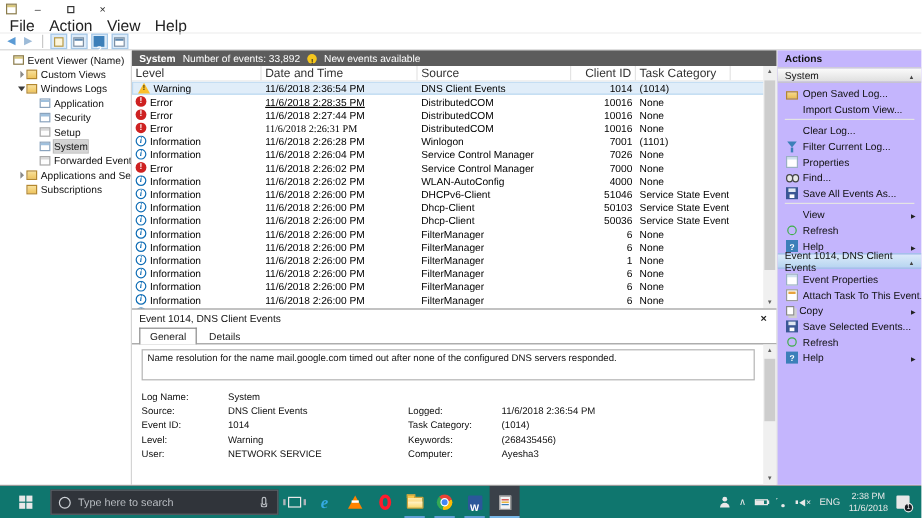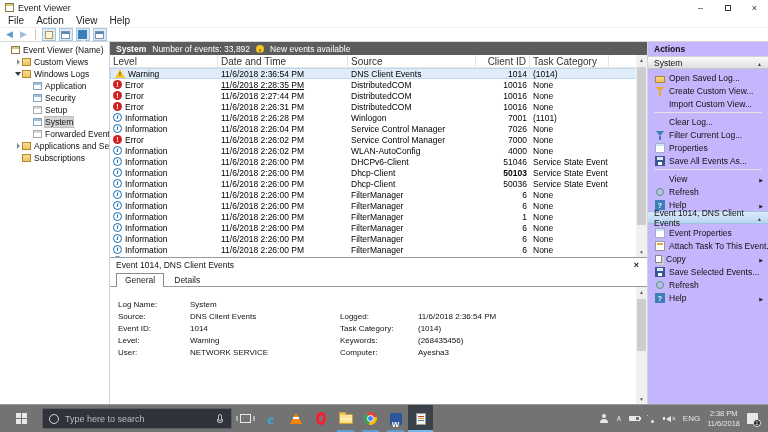--- a/index.html
+++ b/index.html
@@ -8,21 +8,21 @@
 
   
   .window{position:absolute;top:0;left:0;right:0;bottom:27px;display:flex;flex-direction:column;background:#fff;border-bottom:1px solid #9a9a9a}
   .titlebar{height:15px;flex:none;display:flex;align-items:center;padding-left:5px;font-size:9px;color:#222}
   .app-icon{width:9px;height:9px;margin-right:4px;background:#fff;border:1px solid #8a7b4a;box-shadow:inset 0 2px 0 #d9c87e}
   .titlebar .title{flex:1}
   .win-controls{display:flex;height:100%}
   .wc{width:27px;display:flex;align-items:center;justify-content:center;font-size:9px;color:#333}
   .wc-max i{width:6px;height:6px;border:1px solid #333;display:block}
 
-  .menubar{height:12px;flex:none;display:flex;align-items:flex-start;font-size:10px;color:#222;padding-left:2px}
+  .menubar{height:12px;flex:none;display:flex;align-items:center;font-size:13px;color:#222;padding-left:2px}
   .menu-item{padding:0 6px}
 
   .toolbar{height:15px;flex:none;display:flex;align-items:center;gap:3px;padding-left:4px;border-top:1px solid #efefef;border-bottom:1px solid #d6d6d6}
   .nav-arrow{font-size:9px;padding:0 2px;line-height:13px}
   .nav-back::before{content:"◀";color:#5b9bd5}
   .nav-forward::before{content:"▶";color:#9dbbd8}
   .tb-sep{width:1px;height:11px;background:#c9c9c9;margin:0 3px}
   .tb-btn{width:14px;height:13px;background:#dcebf9;border:1px solid #a5c7e6;display:flex;align-items:center;justify-content:center}
   .tbi{display:block}
   .tbi-open-log{width:8px;height:8px;background:#fdf6dc;border:1px solid #b59a4a}
@@ -120,21 +120,21 @@
   .ai-save::before{content:"";position:absolute;left:2px;top:1px;right:2px;height:3px;background:#dfe7f2}
   .ai-save::after{content:"";position:absolute;left:3px;bottom:1px;right:3px;height:3px;background:#fff}
   .ai-refresh{width:8px;height:8px;margin:1px;border:1.5px solid #3fae49;border-radius:50%}
   .ai-help{background:#3c7fb9;text-align:center}
   .ai-help::before{content:"?";font:bold 7px/10px "Liberation Sans",sans-serif;color:#fff}
   .ai-attach{background:#fff;border:1px solid #999}
   .ai-attach::before{content:"";position:absolute;left:1px;right:1px;top:1px;height:2px;background:#e8a33d}
   .ai-copy{width:7px;height:8px;margin-top:1px;border:1px solid #888;background:#fff;box-shadow:2px 2px 0 0 #cfcfcf}
 
   
-  .taskbar{position:absolute;left:0;right:0;bottom:0;height:27px;background:#737373;display:flex;align-items:stretch;color:#e8e8e8}
+  .taskbar{position:absolute;left:0;right:0;bottom:0;height:27px;background:#0f766e;display:flex;align-items:stretch;color:#e8e8e8}
   .start{width:42px;display:flex;align-items:center;justify-content:center}
   .win-logo{display:grid;grid-template-columns:5px 5px;grid-template-rows:5px 5px;gap:1px}
   .win-logo i{background:#e8e8e8;display:block}
   .search{width:190px;margin:3px 0;background:#30343a;border:1px solid #5a5f66;display:flex;align-items:center;padding:0 6px;gap:6px;font-size:9px;color:#b9bdc2}
   .cortana-ring{width:10px;height:10px;border:1.5px solid #cfd3d8;border-radius:50%;flex:none}
   .search-text{flex:1;white-space:nowrap;overflow:hidden}
   .mic{width:4px;height:7px;border:1px solid #b9bdc2;border-radius:2px;position:relative;margin:0 3px 2px 0;flex:none}
   .mic::after{content:"";position:absolute;left:-2px;right:-2px;bottom:-3px;height:3px;border:1px solid #b9bdc2;border-top:none;border-radius:0 0 3px 3px}
   .taskview{width:26px;display:flex;align-items:center;justify-content:center}
   .tv{position:relative;width:11px;height:9px}
@@ -180,21 +180,20 @@
   .ac-badge{position:absolute;right:-3px;bottom:-3px;width:8px;height:8px;border-radius:50%;background:#1b1e23;border:1px solid #e8e8e8;color:#fff;font-size:6px;line-height:7px;text-align:center;z-index:2}
 </style>
 </head>
 <body>
 
 <div class="screen">
   <div class="window">
 
     <div class="titlebar">
       <span class="app-icon"></span>
-      <span class="title">Event Viewer</span>
       <div class="win-controls">
         <span class="wc">–</span>
         <span class="wc wc-max">
             <i></i>
           </span>
         <span class="wc">×</span>
       </div>
     </div>
 
     <div class="menubar" id="menubar">
@@ -321,21 +320,21 @@
                 <span class="cell" style="width: 130px;">11/6/2018 2:27:44 PM</span>
                 <span class="cell" style="width: 128px;">DistributedCOM</span>
                 <span class="cell right" style="width: 54px;">10016</span>
                 <span class="cell" style="width: 79px;">None</span>
               </div>
               <div class="row">
                 <span class="cell level" style="width: 108px;">
                   <i class="lvl lvl-error"></i>
                   <span>Error</span>
                 </span>
-                <span class="cell" style="width: 130px;">11/6/2018 2:26:31 PM</span>
+                <span class="cell" style="width: 130px; font-family: Liberation Serif, serif;">11/6/2018 2:26:31 PM</span>
                 <span class="cell" style="width: 128px;">DistributedCOM</span>
                 <span class="cell right" style="width: 54px;">10016</span>
                 <span class="cell" style="width: 79px;">None</span>
               </div>
               <div class="row">
                 <span class="cell level" style="width: 108px;">
                   <i class="lvl lvl-info"></i>
                   <span>Information</span>
                 </span>
                 <span class="cell" style="width: 130px;">11/6/2018 2:26:28 PM</span>
@@ -383,21 +382,21 @@
                 <span class="cell right" style="width: 54px;">51046</span>
                 <span class="cell" style="width: 79px;">Service State Event</span>
               </div>
               <div class="row">
                 <span class="cell level" style="width: 108px;">
                   <i class="lvl lvl-info"></i>
                   <span>Information</span>
                 </span>
                 <span class="cell" style="width: 130px;">11/6/2018 2:26:00 PM</span>
                 <span class="cell" style="width: 128px;">Dhcp-Client</span>
-                <span class="cell right" style="width: 54px; font-weight: bold;">50103</span>
+                <span class="cell right" style="width: 54px;">50103</span>
                 <span class="cell" style="width: 79px;">Service State Event</span>
               </div>
               <div class="row">
                 <span class="cell level" style="width: 108px;">
                   <i class="lvl lvl-info"></i>
                   <span>Information</span>
                 </span>
                 <span class="cell" style="width: 130px;">11/6/2018 2:26:00 PM</span>
                 <span class="cell" style="width: 128px;">Dhcp-Client</span>
                 <span class="cell right" style="width: 54px;">50036</span>
@@ -485,20 +484,21 @@
         <div class="preview">
           <div class="preview-title">
             <span class="ttl">Event 1014, DNS Client Events</span>
             <span class="pclose">×</span>
           </div>
           <div class="tabs" id="tabs">
               <span class="tab active">General</span>
               <span class="tab">Details</span>
             </div>
           <div class="preview-body">
+            <div class="msg">Name resolution for the name mail.google.com timed out after none of the configured DNS servers responded.</div>
             <div class="fields" id="fields">
                 <span class="f-label">Log Name:</span>
                 <span class="f-value">System</span>
                 <span class="f-label"></span>
                 <span class="f-value"></span>
                 <span class="f-label">Source:</span>
                 <span class="f-value">DNS Client Events</span>
                 <span class="f-label">Logged:</span>
                 <span class="f-value">11/6/2018 2:36:54 PM</span>
                 <span class="f-label">Event ID:</span>
@@ -529,39 +529,39 @@
         <div id="actions-body">
             <div class="sec-head">
               <span class="sec-title">System</span>
               <span class="sec-arrow"></span>
             </div>
             <div class="action-item">
               <i class="ai ai-open"></i>
               <span class="ai-label">Open Saved Log...</span>
             </div>
             <div class="action-item">
-              <i class="ai ai-funnel-yellow"></i>
-              <span class="ai-label">Create Custom View...</span>
-            </div>
-            <div class="action-item">
               <i class="ai ai-none"></i>
               <span class="ai-label">Import Custom View...</span>
             </div>
             <div class="sep"></div>
             <div class="action-item">
               <i class="ai ai-none"></i>
               <span class="ai-label">Clear Log...</span>
             </div>
             <div class="action-item">
               <i class="ai ai-funnel-blue"></i>
               <span class="ai-label">Filter Current Log...</span>
             </div>
             <div class="action-item">
               <i class="ai ai-props"></i>
               <span class="ai-label">Properties</span>
+            </div>
+            <div class="action-item">
+              <i class="ai ai-find"></i>
+              <span class="ai-label">Find...</span>
             </div>
             <div class="action-item">
               <i class="ai ai-save"></i>
               <span class="ai-label">Save All Events As...</span>
             </div>
             <div class="sep"></div>
             <div class="action-item">
               <i class="ai ai-none"></i>
               <span class="ai-label">View</span>
               <span class="sub-arrow"></span>

